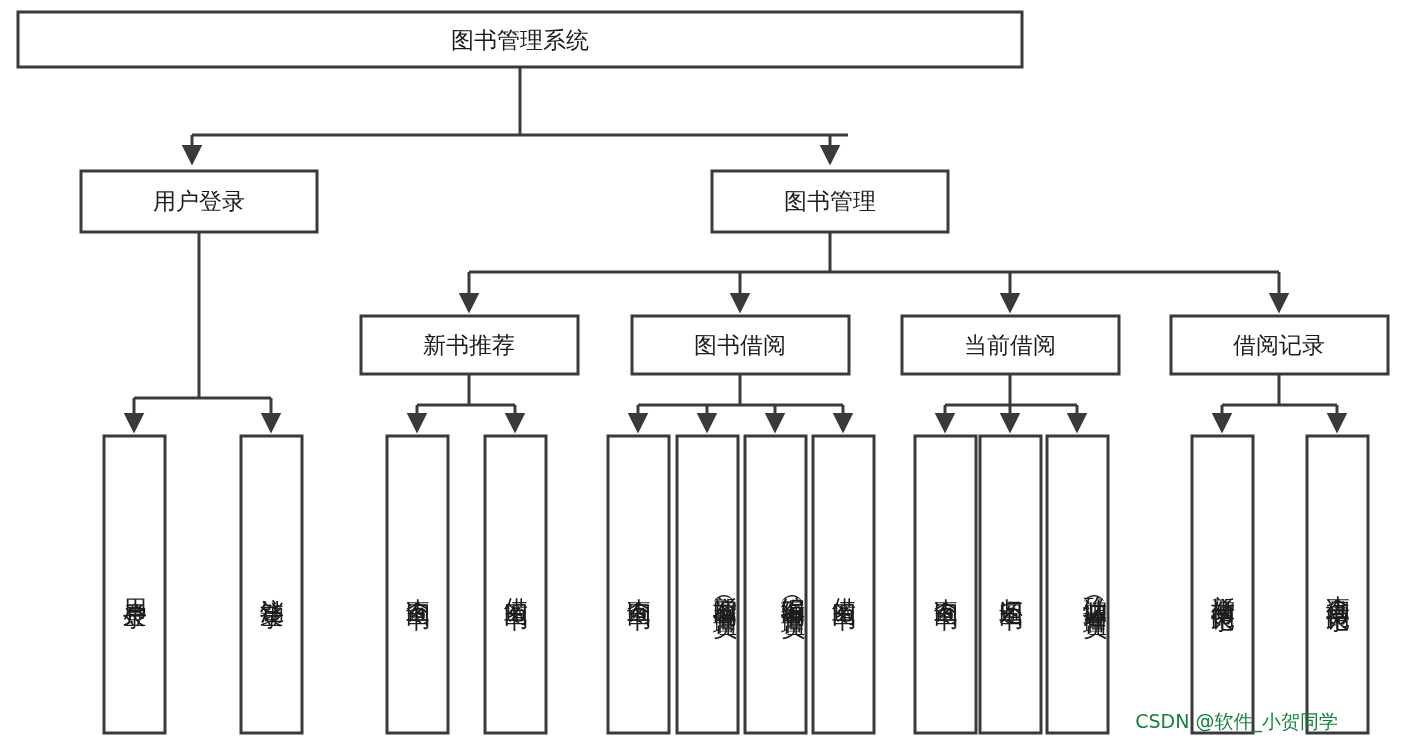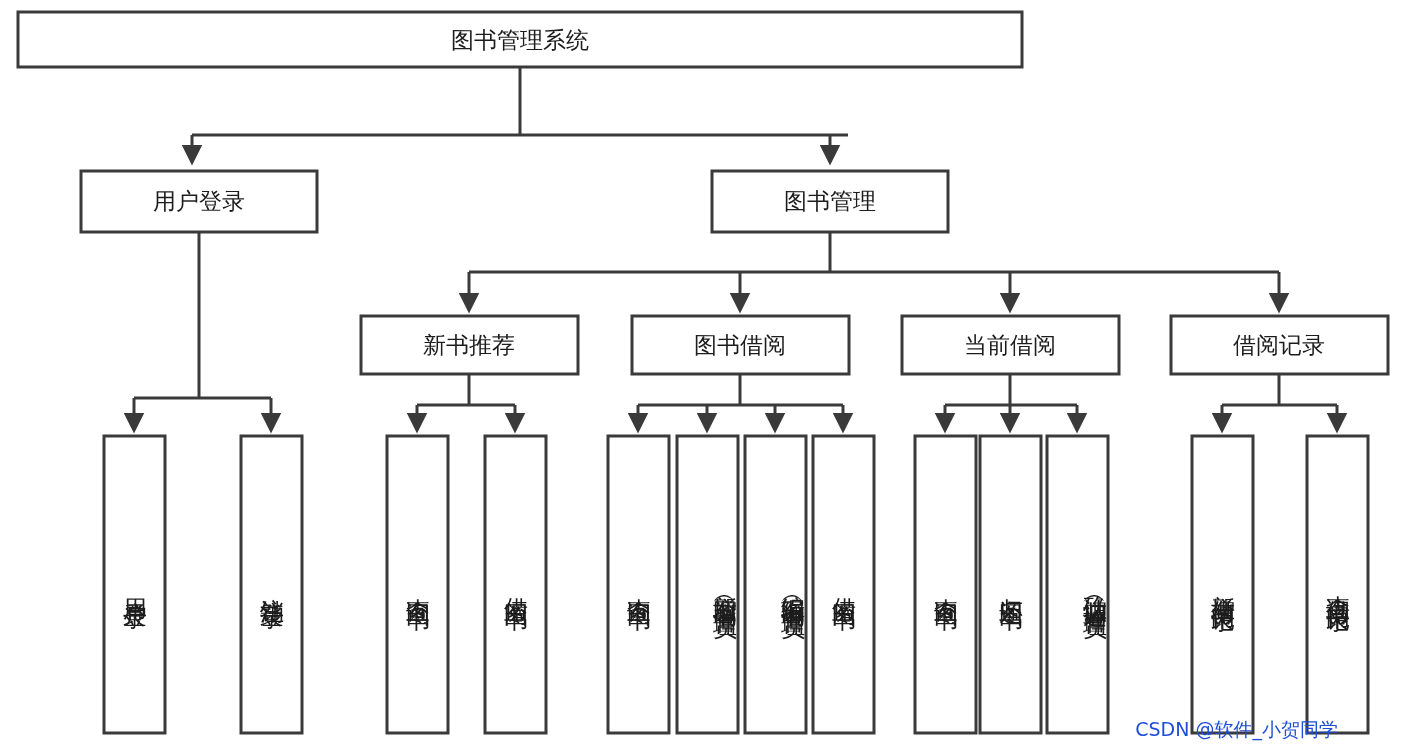--- a/index.html
+++ b/index.html
@@ -63,24 +63,24 @@
     stroke: #3a3a3a;
     stroke-width: 3;
     fill: none;
   }
   .arrowhead {
     fill: #3a3a3a;
   }
   #watermark {
     position: absolute;
     right: 8px;
-    bottom: 4px;
+    bottom: 12px;
     font-family: "DejaVu Sans", "Liberation Sans", sans-serif;
     font-size: 19px;
-    color: #1d4ed8;
+    color: #15803d;
     white-space: nowrap;
     letter-spacing: 0px;
   }
 </style>
 </head>
 <body>
 
 <div id="diagram-root">
 
   <svg id="flowchart" viewBox="0 0 1405 747">

